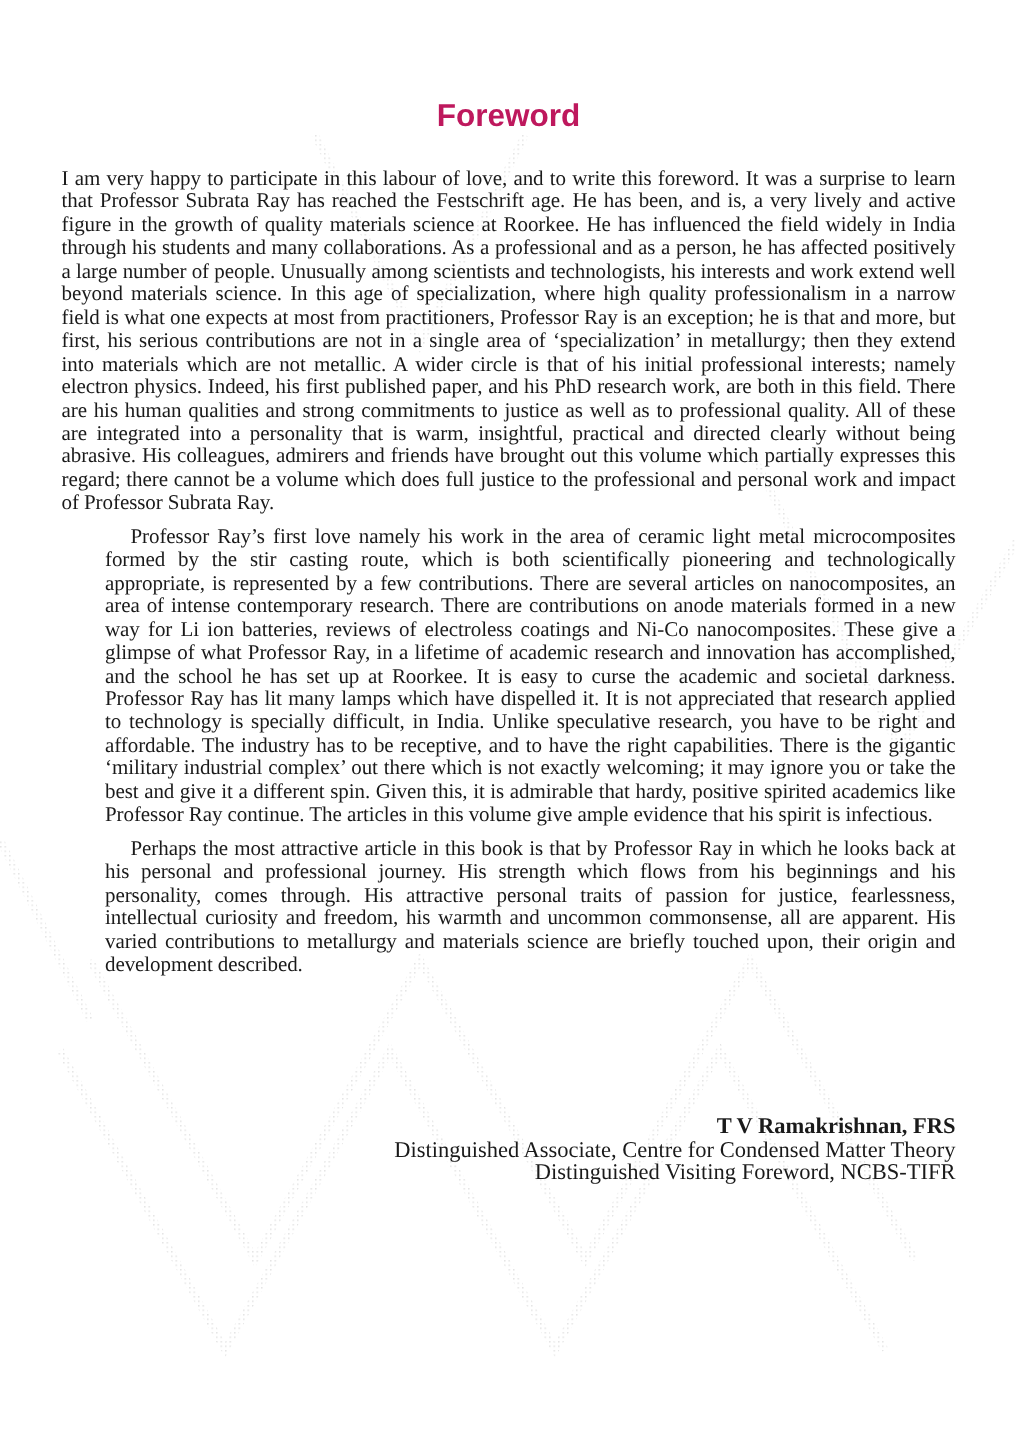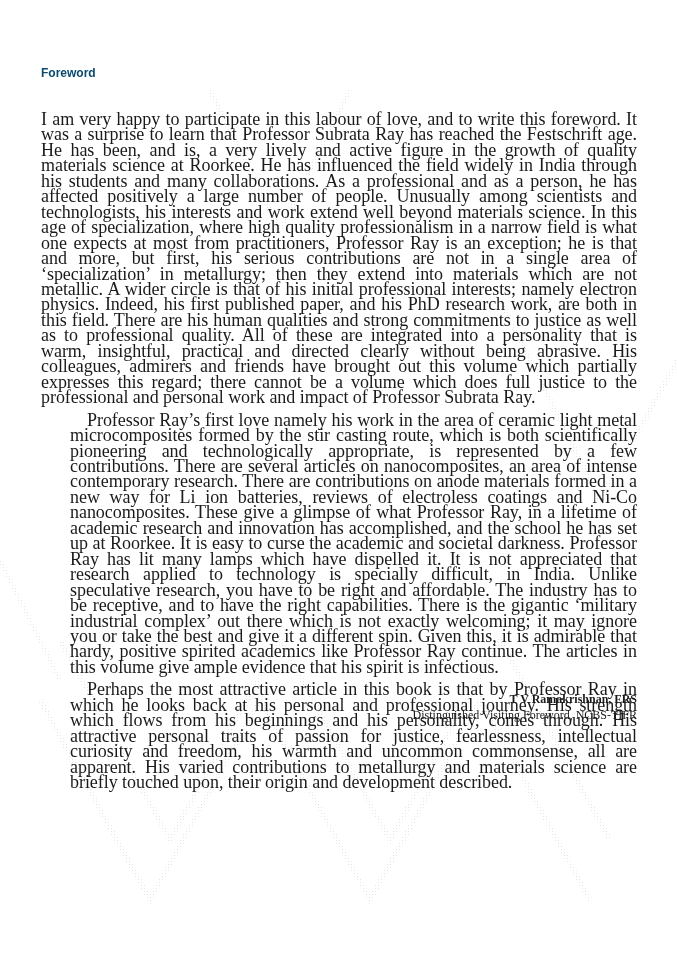--- a/index.html
+++ b/index.html
@@ -4,33 +4,33 @@
 <style>
   html, body { margin: 0; padding: 0; }
   body {
     width: 678px; height: 959px; overflow: hidden;
     background: #ffffff; position: relative;
     font-family: "Liberation Serif", serif; color: #1a1a1a;
   }
   .watermark { position: absolute; left: 0; top: 0; width: 678px; height: 959px; pointer-events: none; }
   .page { position: absolute; left: 41px; top: 0; width: 596px; }
   .title {
-    position: absolute; left: 0; top: 66px; width: 596px; 
-    font-family: "Liberation Sans", sans-serif; font-weight: bold; font-size: 12px; color: #0c4a6e;
+    position: absolute; left: 0; top: 66px; width: 596px; text-align: center;
+    font-family: "Liberation Sans", sans-serif; font-weight: bold; font-size: 21px; color: #be185d;
     margin: 0;
   }
   .body-text { position: absolute; left: 0; top: 112px; width: 596px; }
   .para {
-    margin: 0 0 7px 0; font-size: 18px; line-height: 15.45px;
+    margin: 0 0 7px 0; font-size: 14px; line-height: 15.45px;
     text-align: justify; letter-spacing: -0.05px;
   }
   .para.indent { text-indent: 17px; margin-left: 29px; }
   .signature {
-    position: absolute; right: 0; top: 692px; text-align: right;
-    font-size: 12px; line-height: 15.6px;
+    position: absolute; right: 0; top: 744px; text-align: right;
+    font-size: 15px; line-height: 15.6px;
   }
   .signature .name { font-weight: bold; }
 </style>
 </head>
 <body>
 
 <svg class="watermark" viewBox="0 0 678 959">
   <defs>
     <pattern id="dots" width="3" height="3" patternUnits="userSpaceOnUse">
       <rect width="1" height="1" fill="#e4e4e4"></rect>
@@ -49,15 +49,16 @@
   <h1 class="title">Foreword</h1>
 
   <div class="body-text">
     <p class="para">I am very happy to participate in this labour of love, and to write this foreword.  It was a surprise to learn that Professor Subrata Ray has reached the Festschrift age. He has been, and is, a very lively and active figure in the growth of quality materials science at Roorkee.  He has influenced the field widely in India through his students and many collaborations. As a professional and as a person, he has affected positively a large number of people.  Unusually among scientists and technologists, his interests and work extend well beyond materials science. In this age of specialization, where high quality professionalism in a narrow field is what one expects at most from practitioners, Professor Ray is an exception; he is that and more, but first, his serious contributions are not in a single area  of ‘specialization’ in metallurgy; then they extend into materials which are not metallic. A wider circle is that of his initial professional interests; namely electron physics. Indeed, his first published paper, and his PhD research work, are both in this field. There are his human qualities and strong commitments to justice as well as to professional quality. All of these are integrated into a personality that is warm, insightful, practical and directed clearly without being abrasive. His colleagues, admirers and friends have brought out this volume which partially expresses this regard; there cannot be a volume which does full justice to the professional and personal work and impact of Professor Subrata Ray.</p>
     <p class="para indent">Professor Ray’s first love namely his work in the area of ceramic light metal microcomposites formed by the stir casting route, which is both scientifically pioneering and technologically appropriate, is represented by a few contributions. There are several articles on nanocomposites, an area of intense contemporary research. There are contributions on anode materials formed in a new way for Li ion batteries, reviews of electroless coatings and Ni-Co nanocomposites. These give a glimpse of what Professor Ray, in a lifetime of academic research and innovation has accomplished, and the school he has set up at Roorkee. It is easy to curse the academic and societal darkness. Professor Ray has lit many lamps which have dispelled it.  It is not appreciated that research applied to technology is specially difficult, in India. Unlike speculative research, you have to be right and affordable. The industry has to be receptive, and to have the right capabilities. There is the gigantic ‘military industrial complex’ out there which is not exactly welcoming; it may ignore you or take the best and give it a different spin.  Given this, it is admirable that hardy, positive spirited academics like Professor Ray continue. The articles in this volume give ample evidence that his spirit is infectious.</p>
     <p class="para indent">Perhaps the most attractive article in this book is that by Professor Ray in which he looks back at his personal and professional journey. His strength which flows from his beginnings and his personality, comes through. His attractive personal traits of passion for justice, fearlessness, intellectual curiosity and freedom, his warmth and uncommon commonsense, all are apparent. His varied contributions to metallurgy and materials science are briefly touched upon, their origin and development described.</p>
   </div>
 
   <div class="signature">
     <div class="name">T V Ramakrishnan, FRS</div>
+    <div>Distinguished Associate, Centre for Condensed Matter Theory</div>
     <div>Distinguished Visiting Foreword, NCBS-TIFR</div>
   </div>
 </div>
 
 </body></html>

